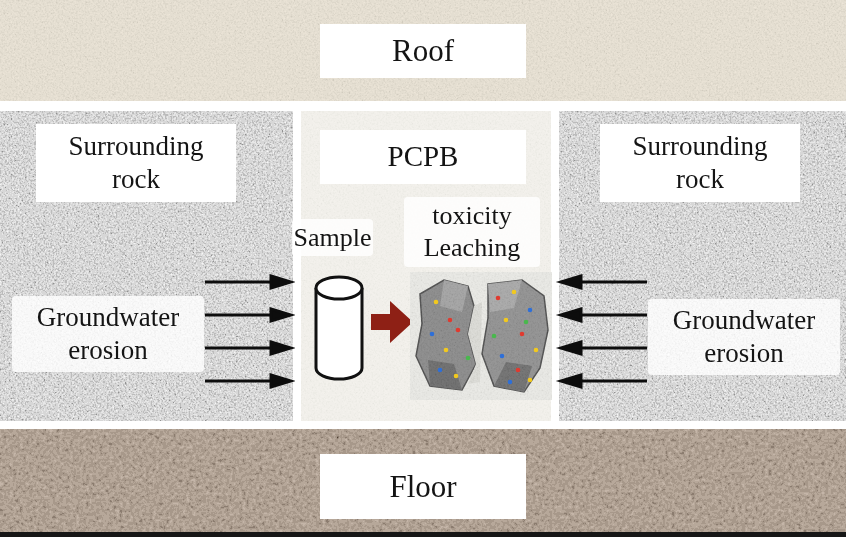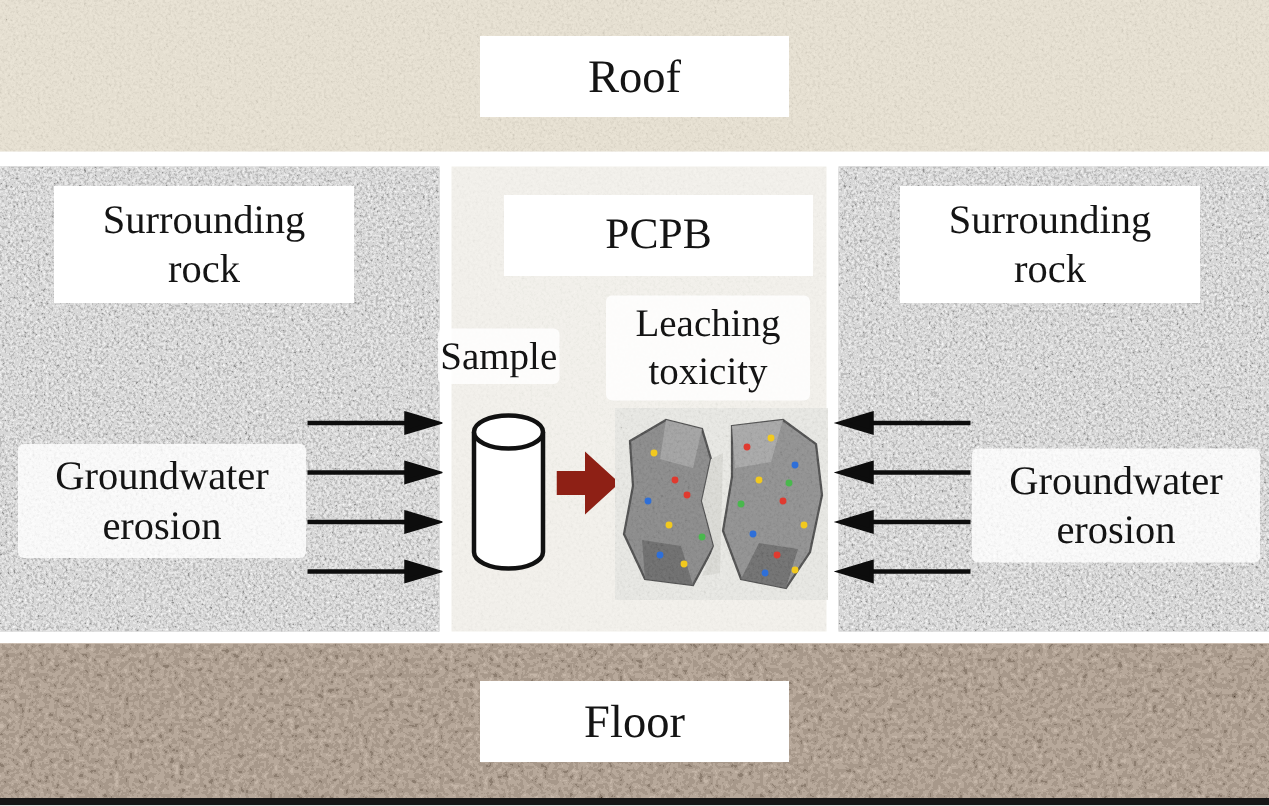--- a/index.html
+++ b/index.html
@@ -29,24 +29,24 @@
     align-items:center; justify-content:center;
     text-align:center;
     line-height:1.22;
     z-index:5;
     color:var(--text,#111);
   }
   .white-solid { background:var(--label-bg,#ffffff);align-items:center; }
   .white-soft  { background:rgba(255,255,255,0.82); border-radius:4px; }
 
   .lbl-roof    { left:320px; top:24px;  width:206px; height:54px; font-size:31px; }
-  .lbl-floor   { left:320px; top:454px; width:206px; height:54px; font-size:31px; }
+  .lbl-floor   { left:320px; top:454px; width:206px; height:65px; font-size:31px; }
   .lbl-rock-l  { left:36px;  top:124px; width:200px; height:78px; font-size:27px; }
   .lbl-rock-r  { left:600px; top:124px; width:200px; height:78px; font-size:27px; }
-  .lbl-pcpb    { left:336px; top:130px; width:206px; height:54px; font-size:29px; }
+  .lbl-pcpb    { left:320px; top:130px; width:206px; height:54px; font-size:29px; }
   .lbl-sample  { left:292px; top:219px; width:81px; height:37px; font-size:26px; }
   .lbl-leach   { left:404px; top:197px; width:136px; height:70px; font-size:26px; }
   .lbl-gw-l    { left:12px;  top:296px; width:192px; height:76px; font-size:27px; }
   .lbl-gw-r    { left:648px; top:299px; width:192px; height:76px; font-size:27px; }
 
   .gfx { position:absolute; z-index:4; display:block; }
   .gfx-cylinder   { left:312px; top:274px; }
   .gfx-red-arrow  { left:371px; top:299px; }
   .gfx-rock-img   { left:410px; top:272px; }
   .gfx-arrows-l   { left:203px; top:268px; }
@@ -128,22 +128,22 @@
   <div class="labelbox white-solid lbl-rock-r">
     <span>Surrounding</span>
     <span>rock</span>
   </div>
 
   <div class="labelbox white-soft lbl-sample">
     <span>Sample</span>
   </div>
 
   <div class="labelbox white-soft lbl-leach">
+    <span>toxicity</span>
     <span>Leaching</span>
-    <span>toxicity</span>
   </div>
 
   <div class="labelbox white-soft lbl-gw-l">
     <span>Groundwater</span>
     <span>erosion</span>
   </div>
 
   <div class="labelbox white-soft lbl-gw-r">
     <span>Groundwater</span>
     <span>erosion</span>

